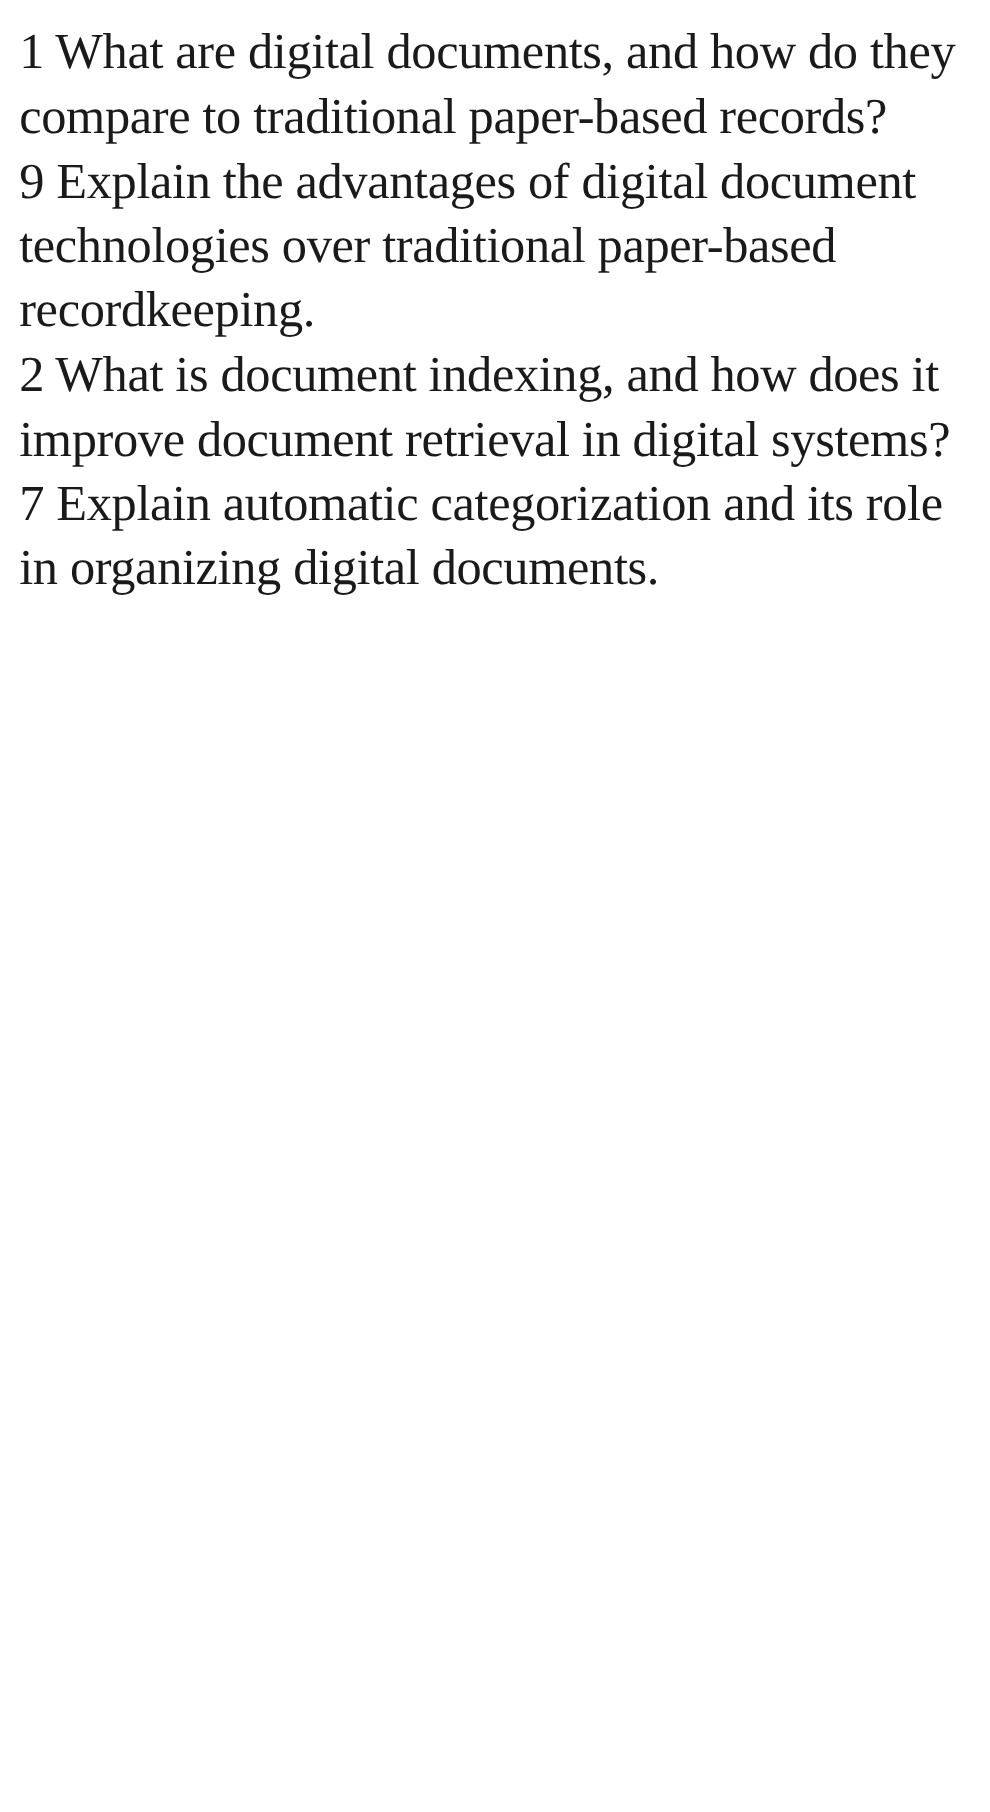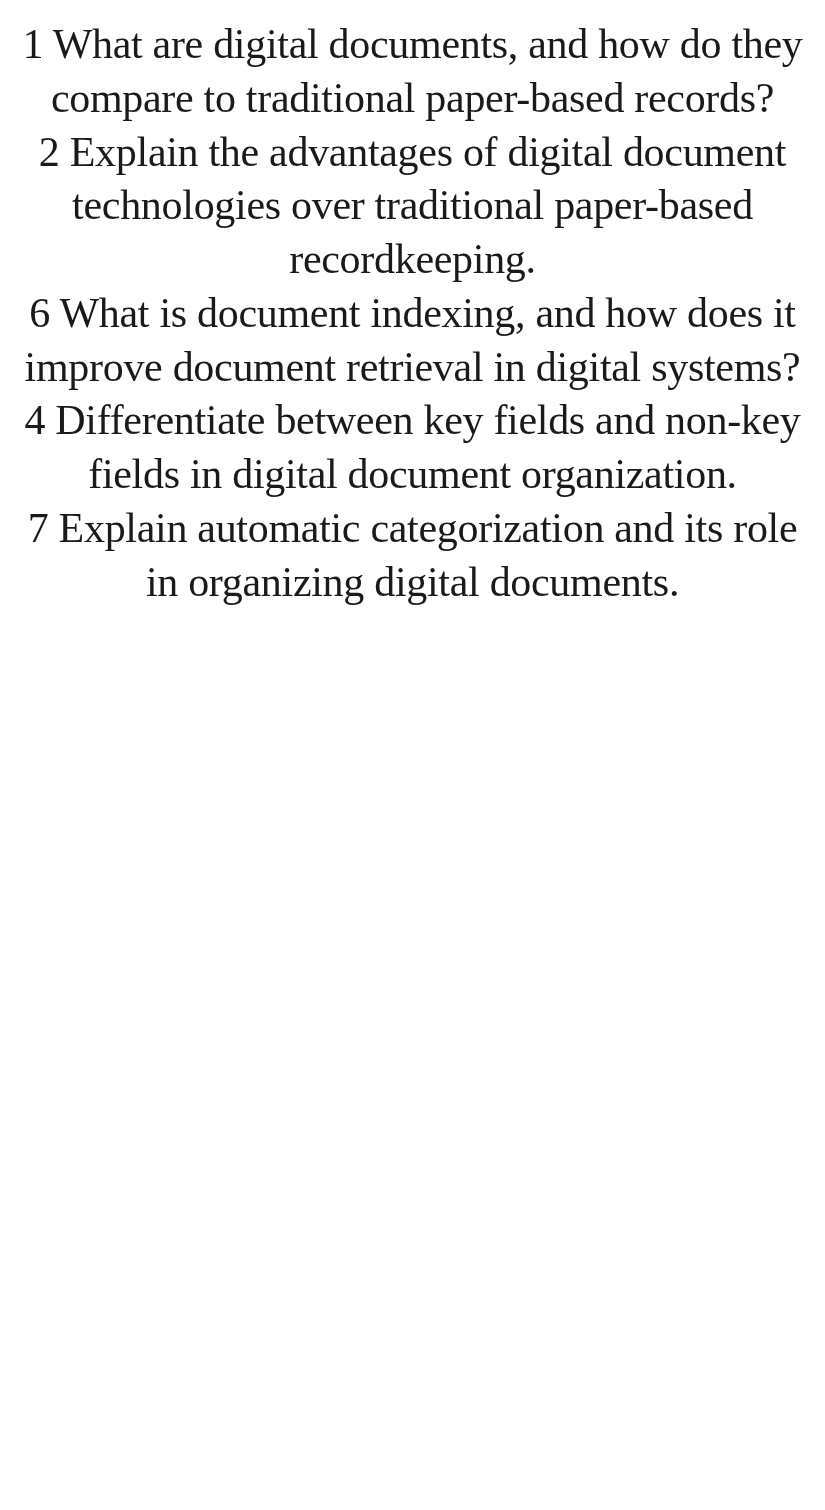--- a/index.html
+++ b/index.html
@@ -1,19 +1,18 @@
 <!DOCTYPE html>
 <html><head>
   <meta charset="utf-8">
   <style>
     * {
       margin: 0;
       padding: 0;
       box-sizing: border-box;
-      text-align: center;
     }
 
     body {
       background-color: #ffffff;
       font-family: Georgia, 'Times New Roman', serif;
       width: 825px;
       min-height: 1510px;
       padding: 18px 16px 24px 16px;
     }
 
@@ -35,24 +34,21 @@
   </style>
 </head>
 <body>
 
 <div class="content-area">
 
 <div class="question-item">
       <p class="question-text">1 What are digital documents, and how do they compare to traditional paper-based records?</p>
     </div>
     <div class="question-item">
-      <p class="question-text">2 Explain the advantages of digital document technologies over traditional paper-based recordkeeping.</p>
+      <p class="question-text">9 Explain the advantages of digital document technologies over traditional paper-based recordkeeping.</p>
     </div>
     <div class="question-item">
-      <p class="question-text">6 What is document indexing, and how does it improve document retrieval in digital systems?</p>
-    </div>
-    <div class="question-item">
-      <p class="question-text">4 Differentiate between key fields and non-key fields in digital document organization.</p>
+      <p class="question-text">2 What is document indexing, and how does it improve document retrieval in digital systems?</p>
     </div>
     <div class="question-item">
       <p class="question-text">7 Explain automatic categorization and its role in organizing digital documents.</p>
     </div>
   </div>
 
 </body></html>

